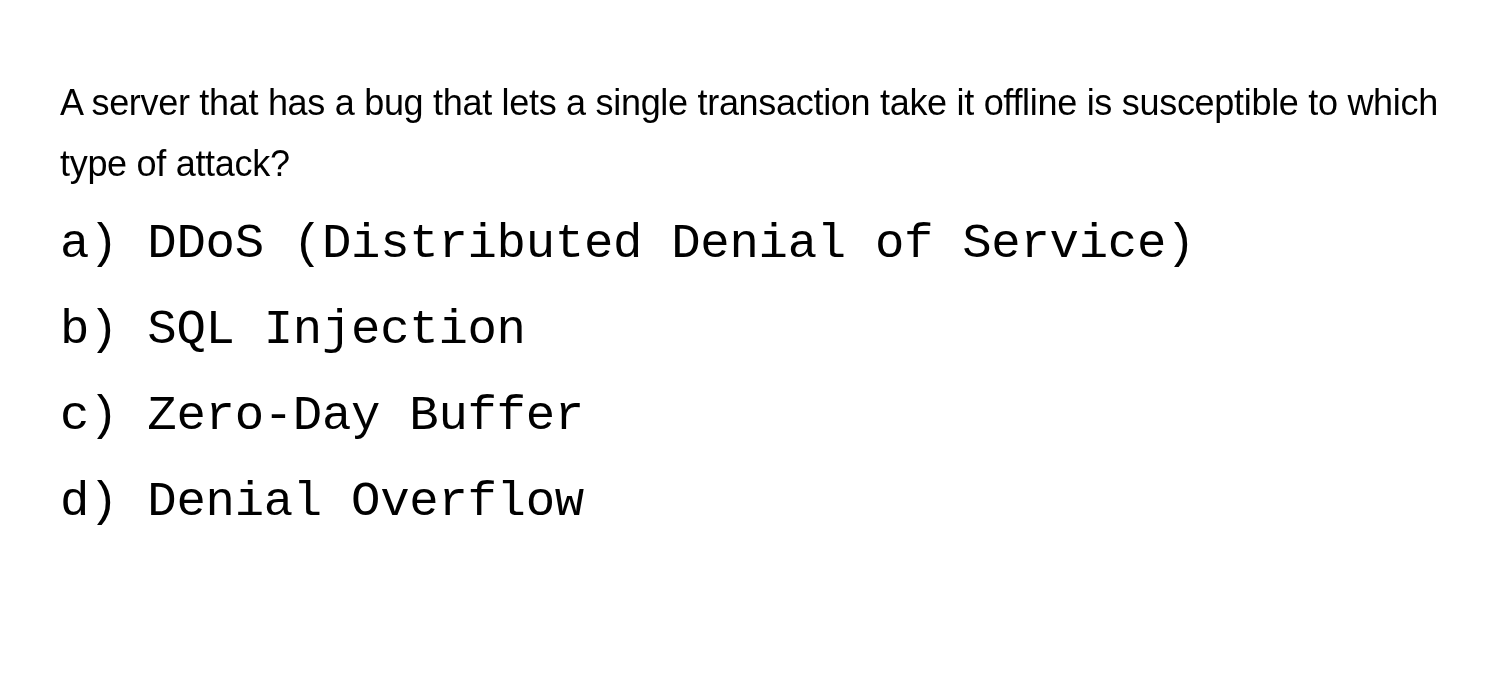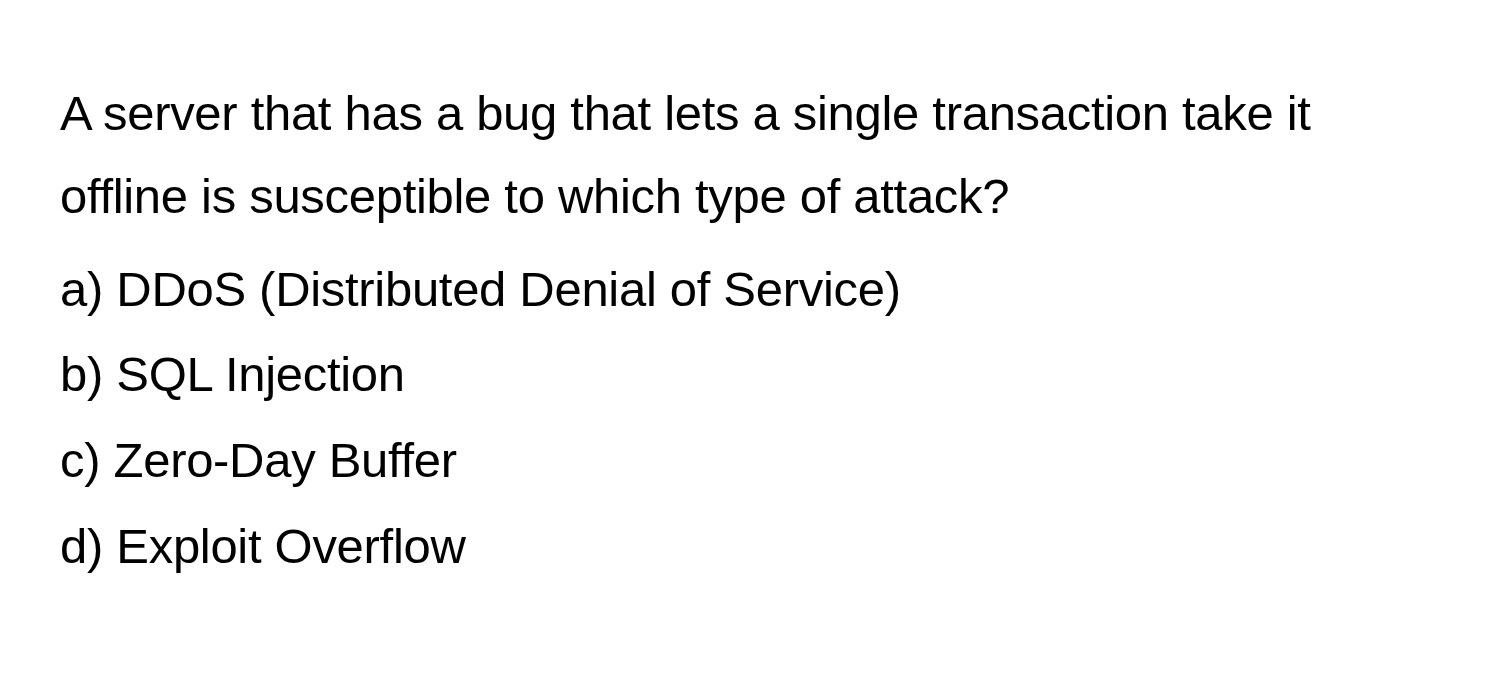--- a/index.html
+++ b/index.html
@@ -9,43 +9,44 @@
     }
     body {
       width: 1500px;
       height: 688px;
       background: #ffffff;
       font-family: -apple-system, BlinkMacSystemFont, "Segoe UI", Helvetica, Arial, sans-serif;
       color: #000000;
       padding: 72px 60px;
     }
     .question-text {
-      font-size: 49px;
+      font-size: 36px;
       line-height: 1.7;
       letter-spacing: -0.3px;
       margin-bottom: 8px;
     }
     .option {
       font-size: 49px;
       line-height: 1.75;
       letter-spacing: -0.3px;
+      font-family: Liberation Mono, monospace;
     }
   </style>
 </head>
 <body>
 
 <div class="question-text">A server that has a bug that lets a single transaction take it offline is susceptible to which type of attack?</div>
 
 <div class="option">
   <span>a</span>) <span>DDoS (Distributed Denial of Service)</span>
 </div>
 
 <div class="option">
   <span>b</span>) <span>SQL Injection</span>
 </div>
 
 <div class="option">
   <span>c</span>) <span>Zero-Day Buffer</span>
 </div>
 
 <div class="option">
-  <span>d</span>) <span>Exploit Overflow</span>
+  <span>d</span>) <span>Denial Overflow</span>
 </div>
 
 </body></html>

